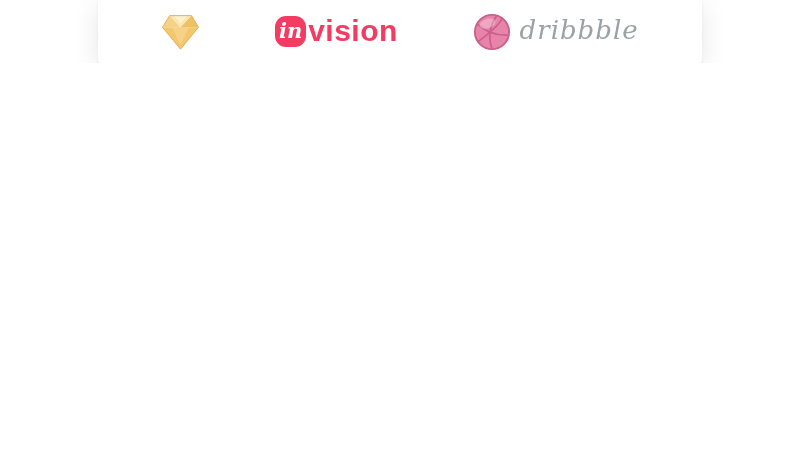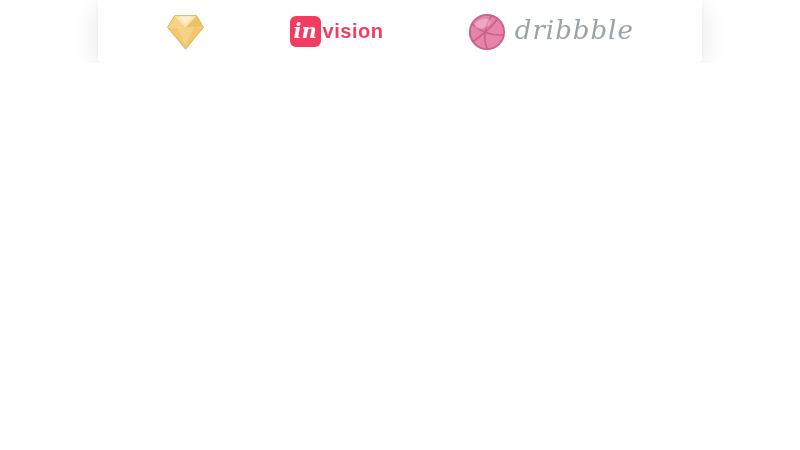--- a/index.html
+++ b/index.html
@@ -35,39 +35,39 @@
     user-select: none;
   }
 
   
   .logo-sketch svg { width: 39px; height: 40px; display: block; }
 
   
   .in-badge {
     width: 31px; height: 31px;
     background: #F43B61;
-    border-radius: 6px;
+    border-radius: 11px;
     display: flex;
     align-items: center;
     justify-content: center;
   }
   .in-badge span {
     color: #ffffff;
     font-family: "DejaVu Serif", serif;
     font-style: italic;
     font-weight: bold;
     font-size: 21px;
     line-height: 1;
     padding-bottom: 3px;
   }
   .invision-word {
     color: #F43B61;
     font-family: "Liberation Sans", sans-serif;
     font-weight: 700;
-    font-size: 20px;
+    font-size: 30px;
     letter-spacing: 0.5px;
     line-height: 1;
     margin-left: 2px;
     padding-bottom: 2px;
   }
 
   
   .craft-word {
     color: #1E72D6;
     font-family: "DejaVu Serif", serif;

